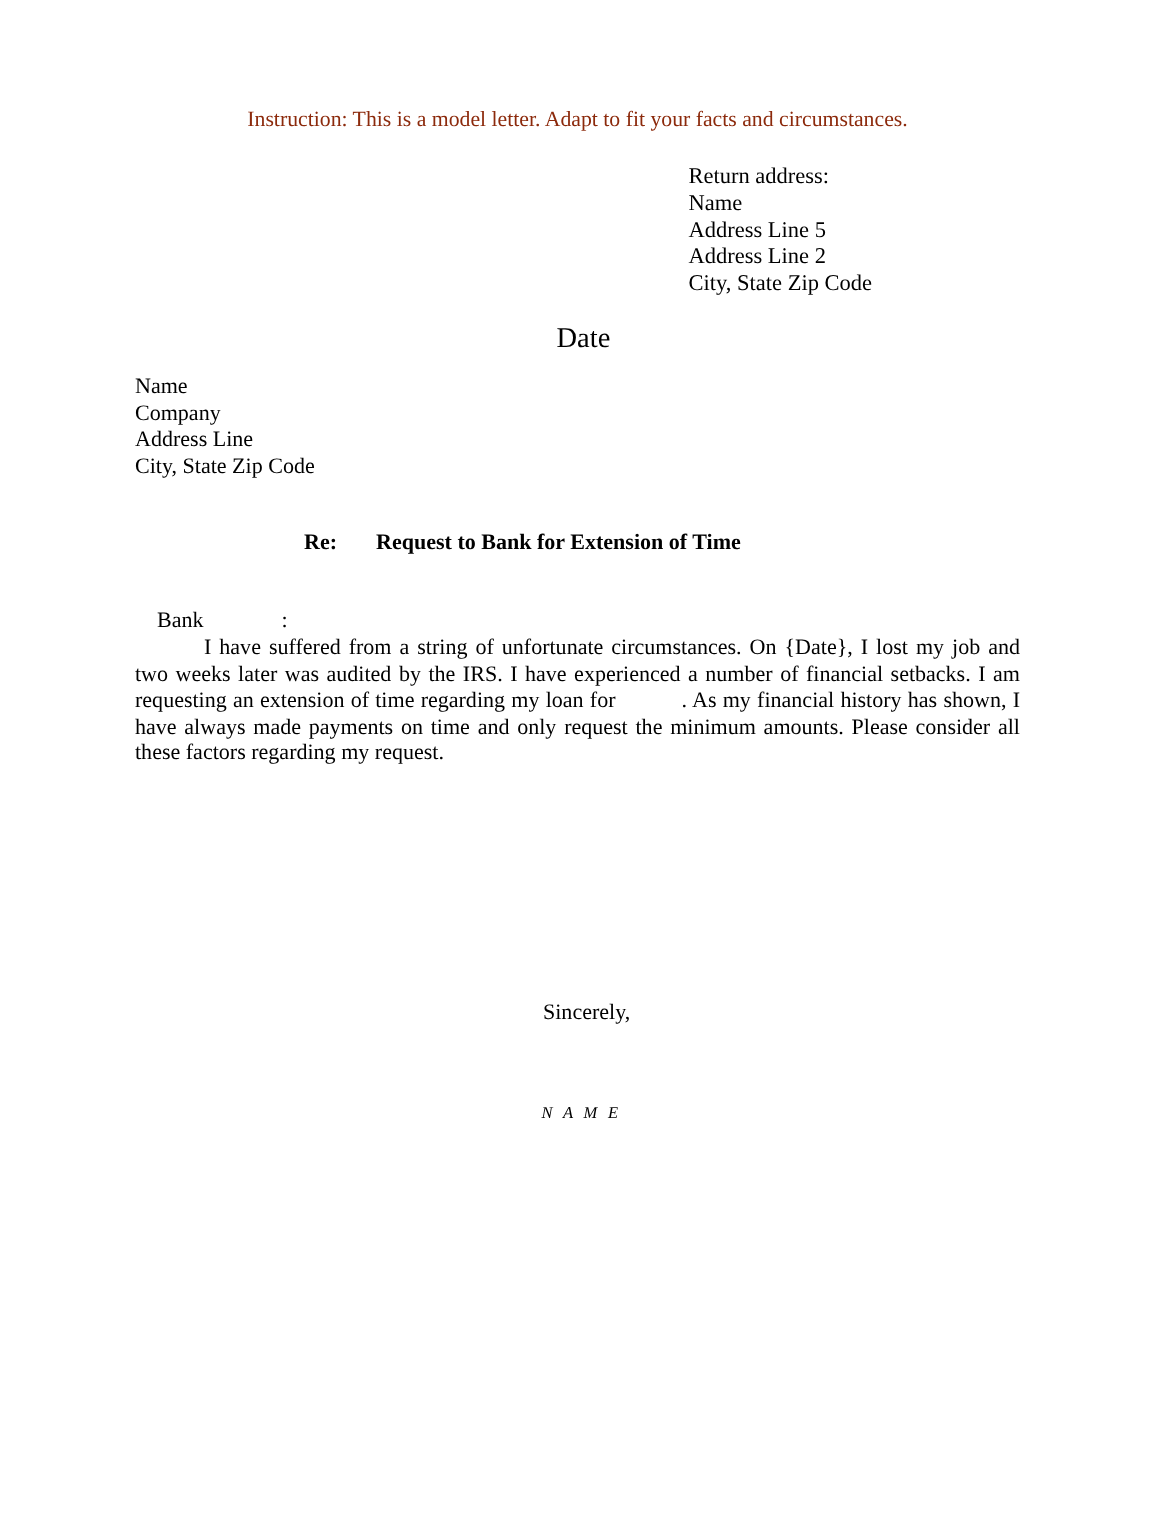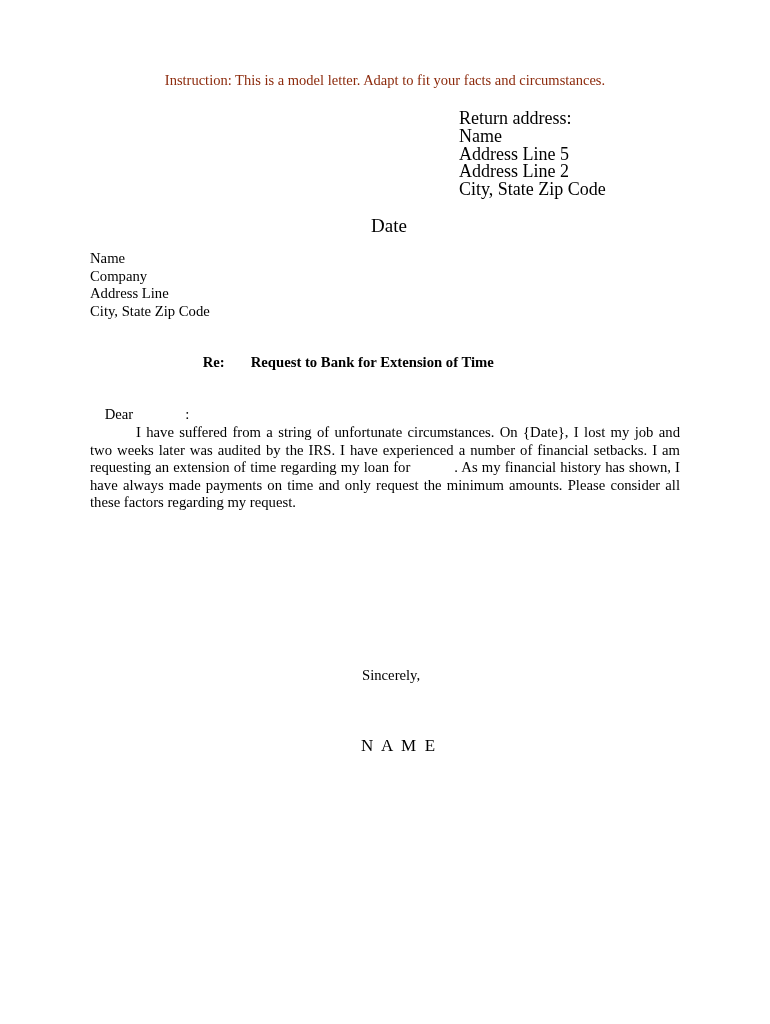--- a/index.html
+++ b/index.html
@@ -29,21 +29,21 @@
     width: 770px;
     text-align: center;
     color: #8c2a0c;
     font-size: 14.5px;
     line-height: 1.2;
   }
   .return-block {
     position: absolute;
     top: 110px;
     left: 459px;
-    font-size: 18px;
+    font-size: 15px;
     line-height: 17.8px;
   }
   .date-line {
     position: absolute;
     top: 215px;
     left: 371px;
     font-size: 19px;
   }
   .recipient-block {
     position: absolute;
@@ -94,22 +94,23 @@
     position: absolute;
     top: 667px;
     left: 362px;
     font-size: 14.7px;
     text-align: right;
   }
   .signature {
     position: absolute;
     top: 736px;
     left: 361px;
-    font-size: 17px;
+    font-size: 11px;
     letter-spacing: 2.2px;
+    font-style: italic;
   }
 </style>
 </head>
 <body>
 
 <div class="page">
 
   <div class="instruction">Instruction:  This is a model letter.  Adapt to fit your facts and circumstances.</div>
 
   <div class="return-block">
@@ -127,21 +128,21 @@
     <div>Company</div>
     <div>Address Line</div>
     <div>City, State  Zip Code</div>
   </div>
 
   <div class="re-line">
     <span class="re-label">Re:</span><span>Request to Bank for Extension of Time</span>
   </div>
 
   <div class="salutation">
-    <span>Dear</span><span class="salut-gap"></span><span>:</span>
+    <span>Bank</span><span class="salut-gap"></span><span>:</span>
   </div>
 
   <div class="body-par par1">
     <span>I have suffered from a string of unfortunate circumstances.  On {Date}, I lost my job and two weeks later was audited by the IRS.  I have experienced a number of financial setbacks.  I am requesting an extension of time regarding my loan for</span><span class="blank-inline"></span><span>.  As my financial history has shown, I have always made payments on time and only request the minimum amounts.  Please consider all these factors regarding my request.</span>
   </div>
 
 
   <div class="sincerely">Sincerely,</div>
 
   <div class="signature">N A M E</div>

